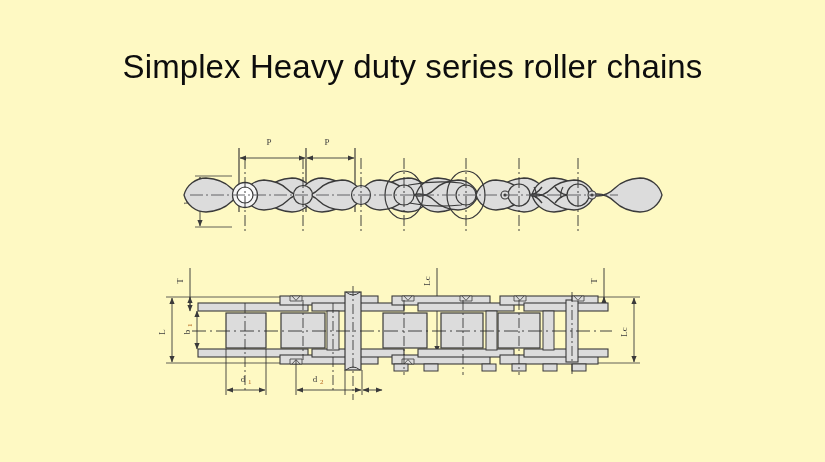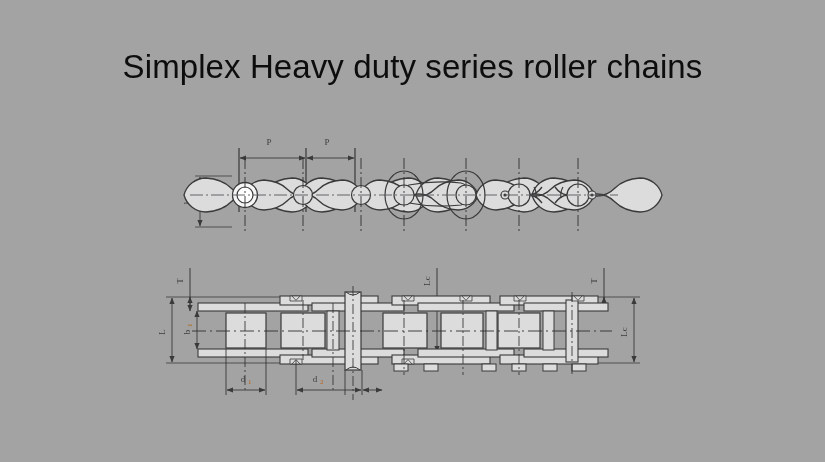--- a/index.html
+++ b/index.html
@@ -1,18 +1,18 @@
 <!DOCTYPE html>
 <html><head>
 <meta charset="utf-8">
 <style>
   html,body{margin:0;padding:0;background:#ffffff;}
   body{width:825px;height:462px;overflow:hidden;
        font-family:"Liberation Sans", sans-serif;}
-  #stage{position:relative;width:825px;height:462px;background:#a3a3a3;}
+  #stage{position:relative;width:825px;height:462px;background:#fef9c3;}
   #title{
     position:absolute;left:0;top:48px;width:825px;text-align:center;
     font-family:"Liberation Sans", sans-serif;
     font-size:33px;font-weight:400;color:#0d0d0d;letter-spacing:0.1px;
     white-space:nowrap;
   }
   #fig{position:absolute;left:0;top:0;width:825px;height:462px;}
   .lbl{font-family:"Liberation Serif", serif;font-size:9px;fill:#3d3d3d;}
   .lbl-sub{font-family:"Liberation Serif", serif;font-size:7px;fill:#b5651d;}
 </style>

